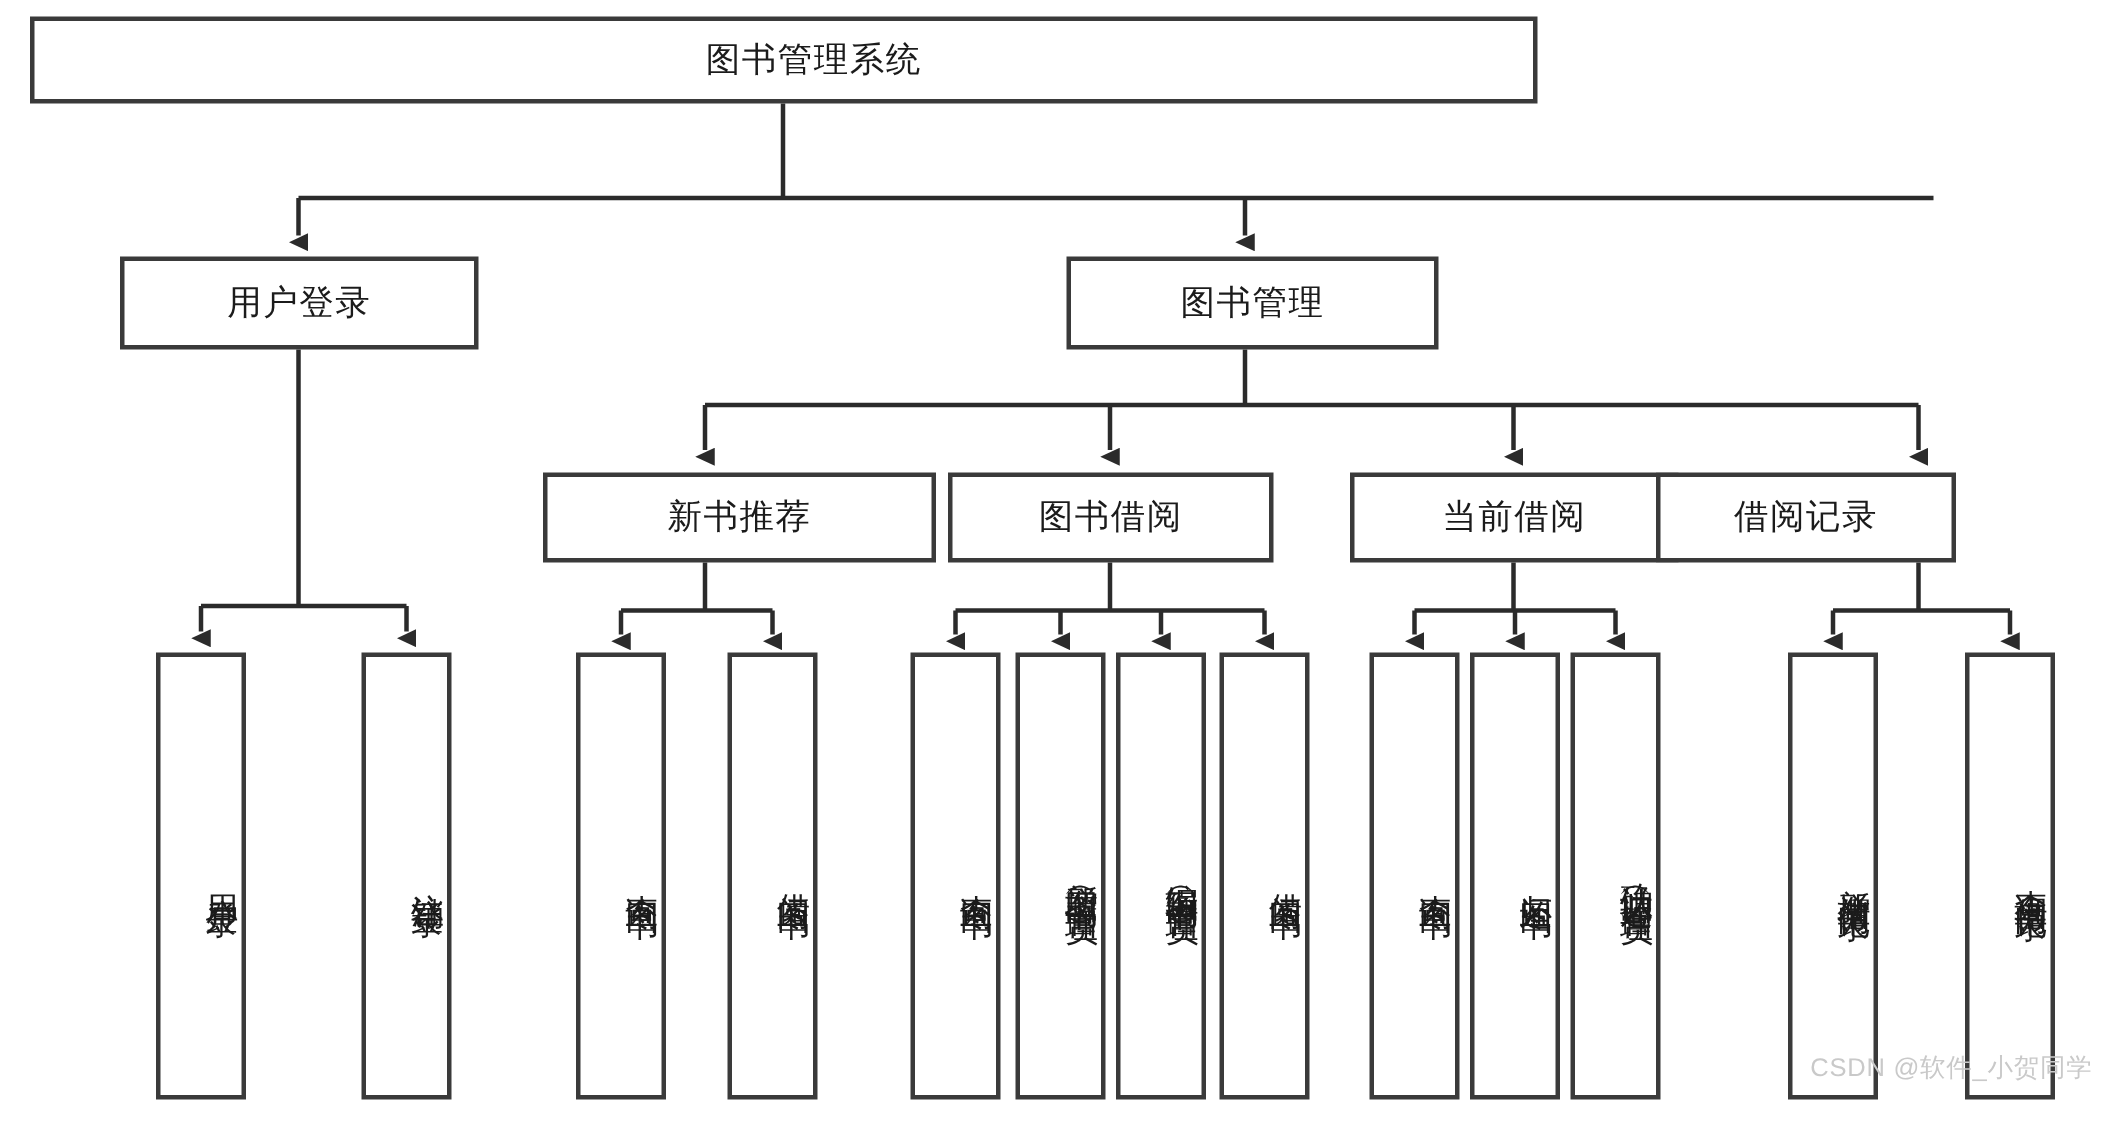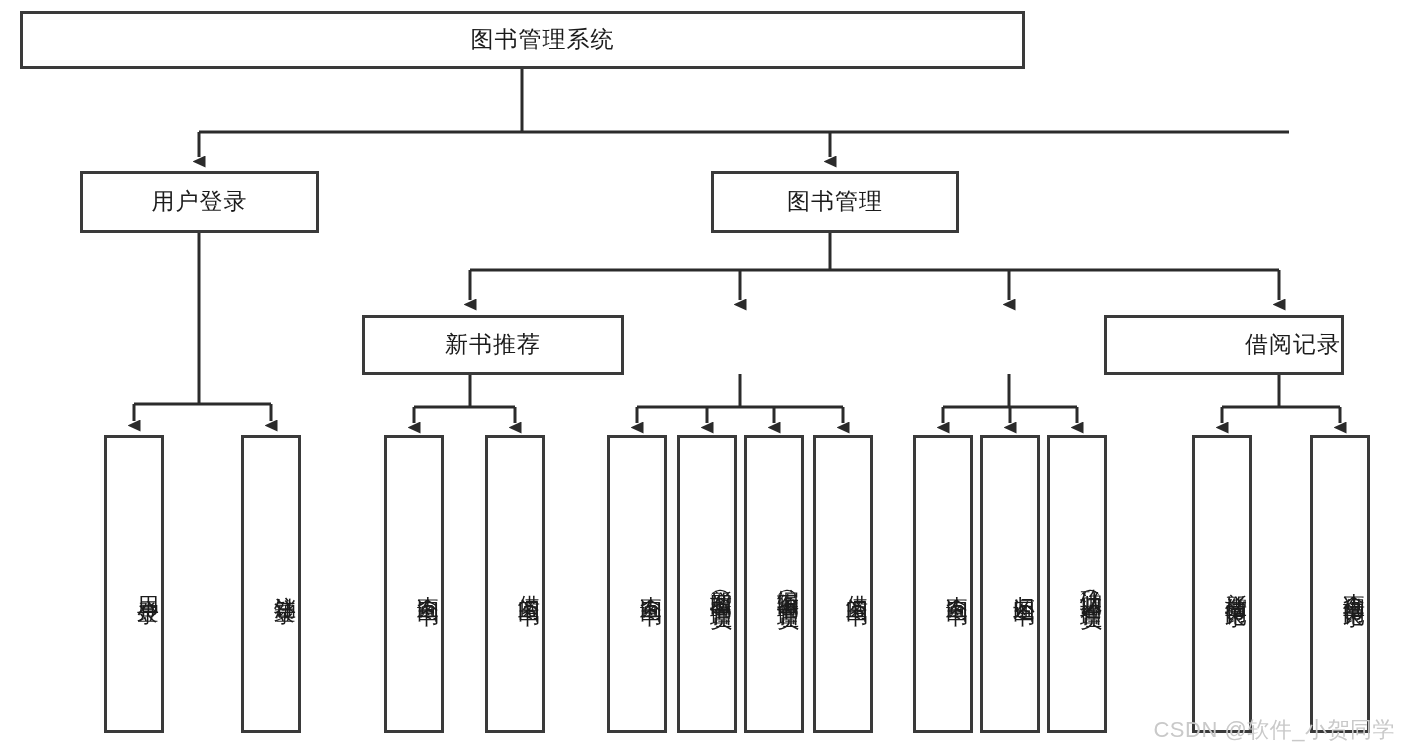--- a/index.html
+++ b/index.html
@@ -52,22 +52,22 @@
     justify-content: center;
   }
   .node.vert .vlabel {
     writing-mode: vertical-rl;
     text-orientation: upright;
     white-space: normal;
   }
   .watermark {
     position: absolute;
     right: 10px;
-    bottom: 2px;
-    font-size: 22px;
+    bottom: 24px;
+    font-size: 17px;
     color: #c9c9c9;
     letter-spacing: 0.5px;
     white-space: nowrap;
   }
 </style>
 </head>
 <body>
 
 <div id="canvas">
 
@@ -129,21 +129,27 @@
   <div class="node horiz" style="left:80px; top:171px; width:239px; height:62px;">
     <span>用户登录</span>
   </div>
   <div class="node horiz" style="left:711px; top:171px; width:248px; height:62px;">
     <span>图书管理</span>
   </div>
 
   <div class="node horiz" style="left:362px; top:315px; width:262px; height:60px;">
     <span>新书推荐</span>
   </div>
-  <div class="node horiz" style="left:1104px; top:315px; width:240px; height:60px;justify-content:flex-end;">
+  <div class="node horiz" style="left:632px; top:315px; width:217px; height:60px;">
+    <span>图书借阅</span>
+  </div>
+  <div class="node horiz" style="left:900px; top:315px; width:219px; height:60px;">
+    <span>当前借阅</span>
+  </div>
+  <div class="node horiz" style="left:1104px; top:315px; width:200px; height:60px;">
     <span>借阅记录</span>
   </div>
 
   <div class="node vert" style="left:104px; top:435px; width:60px; height:298px;">
     <span class="vlabel">用户登录</span>
   </div>
   <div class="node vert" style="left:241px; top:435px; width:60px; height:298px;">
     <span class="vlabel">注销登录</span>
   </div>
 

